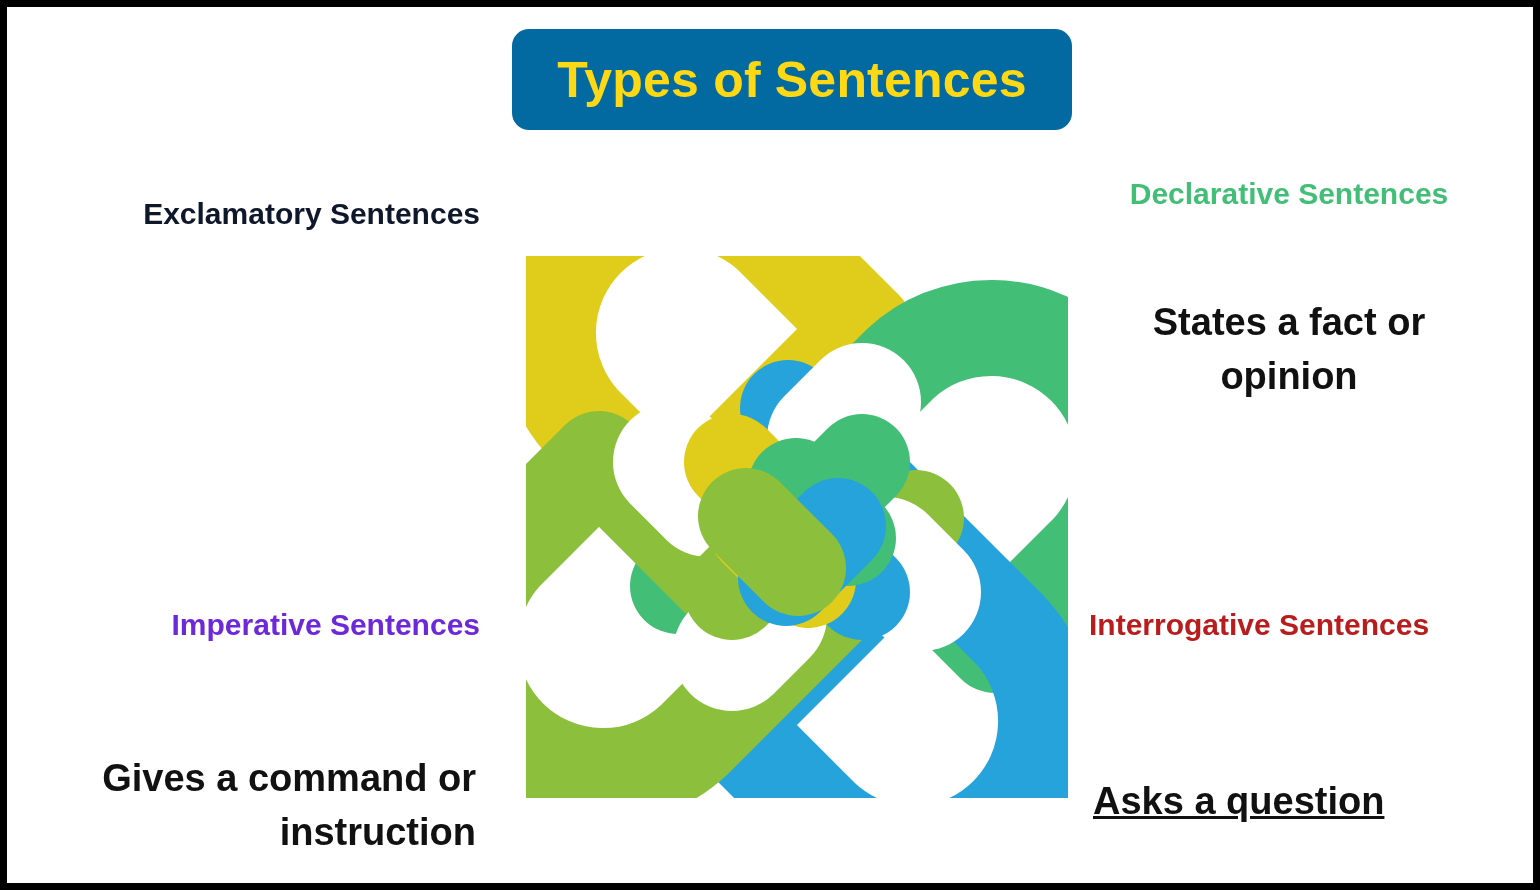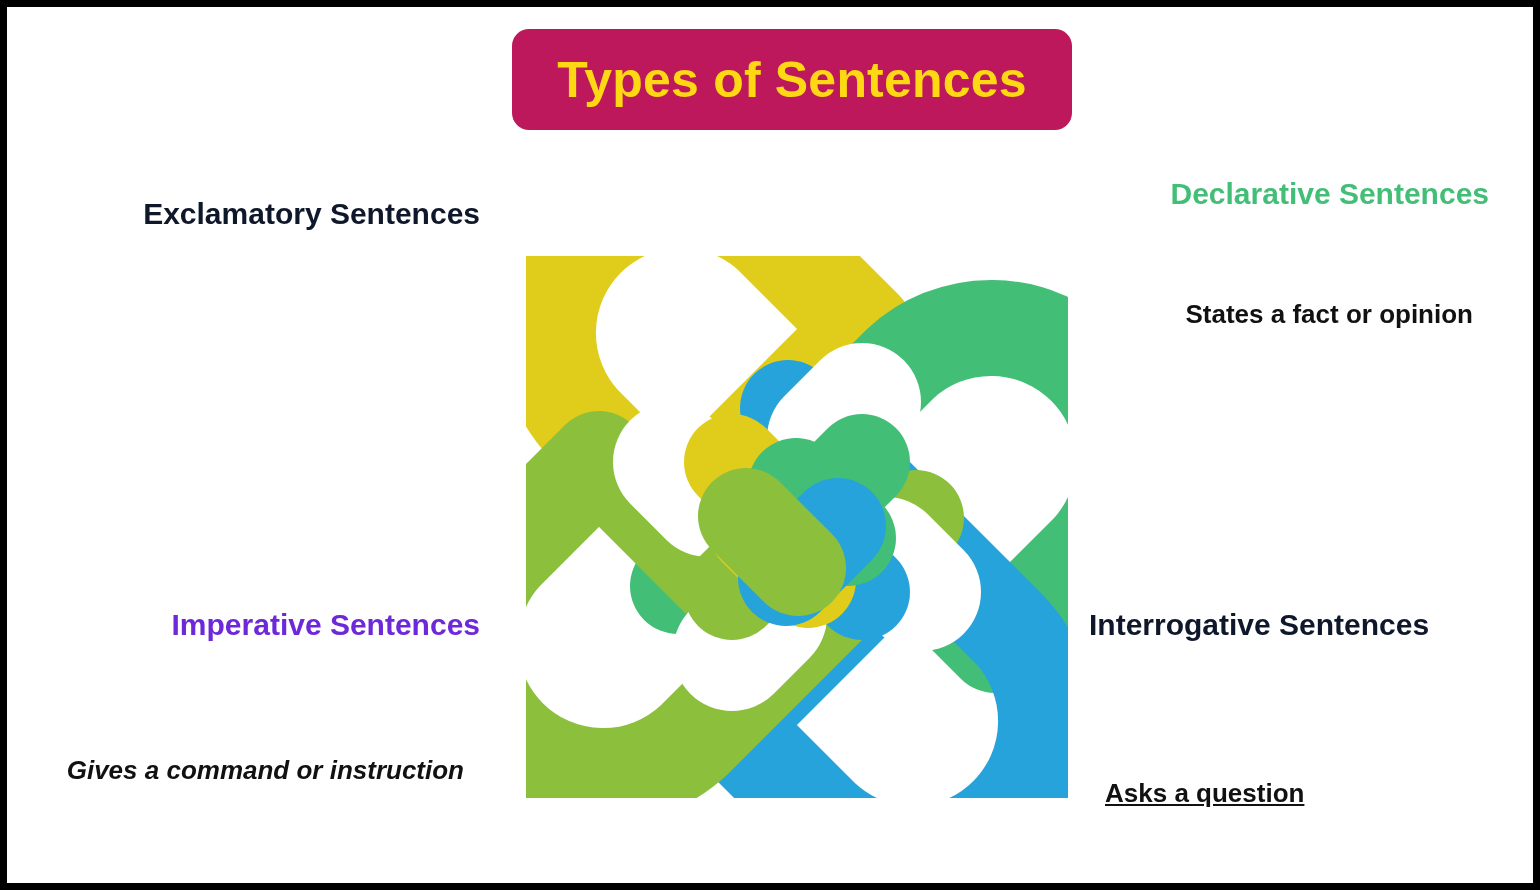--- a/index.html
+++ b/index.html
@@ -34,21 +34,21 @@
     overflow: hidden;
   }
 
   
   #title-banner {
     position: absolute;
     left: 505px;
     top: 22px;
     width: 560px;
     height: 101px;
-    background: #be185d;
+    background: #0369a1;
     border-radius: 17px;
     display: flex;
     align-items: center;
     justify-content: center;
   }
   #title-text {
     color: #FFD814;
     font-size: 50px;
     font-weight: 700;
     letter-spacing: 0.2px;
@@ -69,38 +69,38 @@
 
   
   .quad { position: absolute; }
   .quad-heading {
     font-size: 30px;
     font-weight: 700;
     line-height: 1.42;
     margin: 0;
   }
   .quad-desc {
-    font-size: 26px;
+    font-size: 38px;
     font-weight: 700;
     line-height: 1.42;
     color: #111111;
-    margin: 16px;
+    margin: 4px;
   }
 
   
   #quad-exclamatory { left: 40px;  top: 186px;  width: 433px; text-align: right; }
   #quad-exclamatory .quad-desc { margin-top: 105px; }
 
   
-  #quad-declarative { left: 1082px; top: 166px; width: 400px; text-align: right; }
+  #quad-declarative { left: 1082px; top: 166px; width: 400px; text-align: center; }
   #quad-declarative .quad-desc { margin-top: 80px; }
 
   
   #quad-imperative { left: 40px;  top: 597px;  width: 433px; text-align: right; }
-  #quad-imperative .quad-desc { margin-top: 105px; font-style: italic; }
+  #quad-imperative .quad-desc { margin-top: 105px; }
 
   
   #quad-interrogative { left: 1082px; top: 597px; width: 400px; text-align: left; }
   #quad-interrogative .quad-desc { margin-top: 128px; text-decoration: underline; }
 </style>
 </head>
 <body>
 
 <div id="frame">
   <div id="canvas">
@@ -162,18 +162,18 @@
       <p class="quad-heading" style="color:#43BE77">Declarative Sentences</p>
       <p class="quad-desc">States a fact or opinion</p>
     </div>
 
     <div class="quad" id="quad-imperative">
       <p class="quad-heading" style="color:#6d28d9">Imperative Sentences</p>
       <p class="quad-desc">Gives a command or instruction</p>
     </div>
 
     <div class="quad" id="quad-interrogative">
-      <p class="quad-heading" style="color:#0f172a">Interrogative Sentences</p>
+      <p class="quad-heading" style="color:#b91c1c">Interrogative Sentences</p>
       <p class="quad-desc">Asks a question</p>
     </div>
 
   </div>
 </div>
 
 </body></html>

